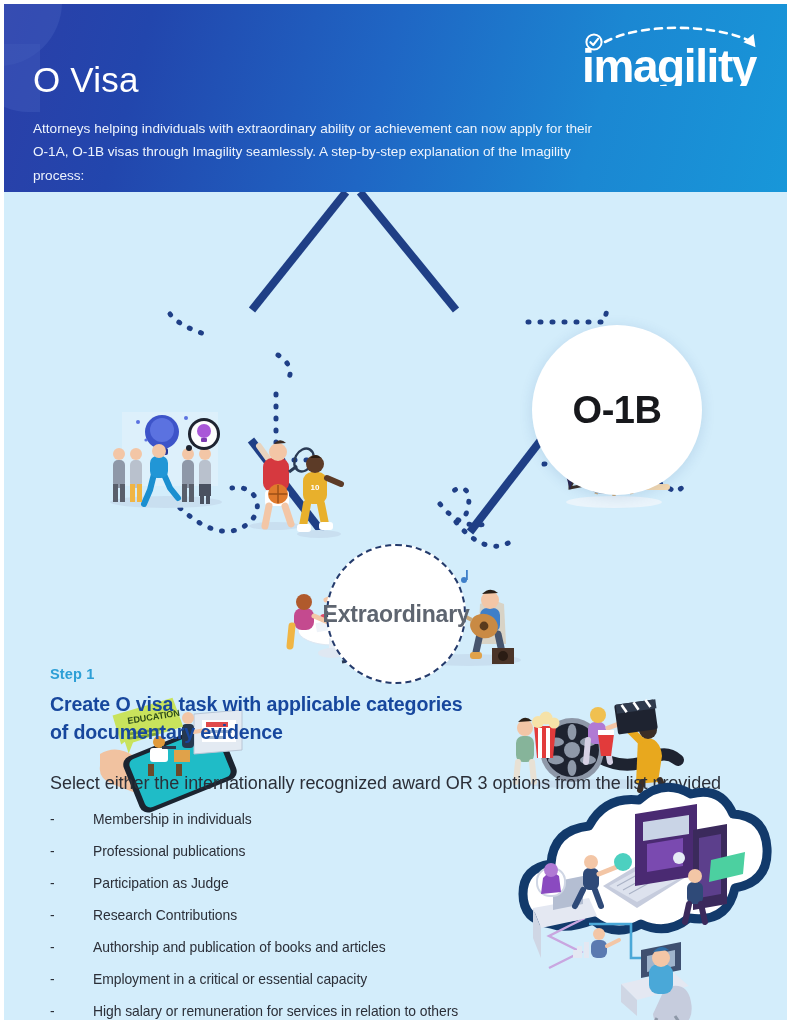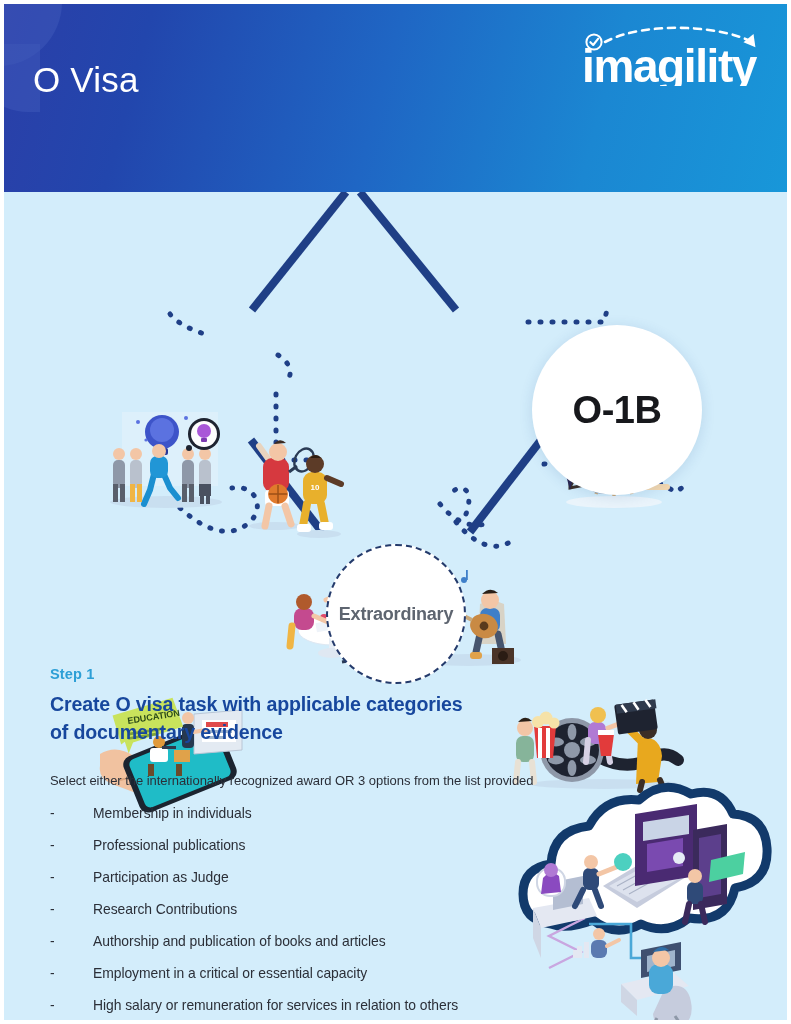--- a/index.html
+++ b/index.html
@@ -91,21 +91,21 @@
   .bubble-label {
     font-size:38px; font-weight:700; color:#17181c;
     letter-spacing:-.5px; line-height:1;
   }
   .bubble-x {
     left:322px; top:352px; width:140px; height:140px;
     border:2.2px dashed #243a6b;
     box-shadow:none;
   }
   .bubble-x .bubble-label {
-    font-size:18px; font-weight:700; color:#5e6570; letter-spacing:-.2px;
+    font-size:23px; font-weight:700; color:#5e6570; letter-spacing:-.2px;
   }
 
   
   .ill { position:absolute; }
   .ill svg { display:block; overflow:visible; }
 
   
   .step {
     position:absolute;
     left:46px; top:474px;
@@ -122,21 +122,21 @@
     color:#17479d;
     font-size:19.6px;
     font-weight:700;
     line-height:1.42;
     letter-spacing:-.15px;
     max-width:420px;
   }
   .step-intro {
     margin-top:26px;
     color:#2b2f38;
-    font-size:13px;
+    font-size:18px;
     font-weight:400;
     letter-spacing:-.05px;
   }
   .bullets {
     margin-top:17px;
     list-style:none;
   }
   .bullets li {
     display:flex;
     align-items:flex-start;
@@ -161,20 +161,21 @@
 <div class="page">
 
   <div class="header">
 
     <div class="hdr-deco">
       <span class="petal p1"></span>
       <span class="petal p2"></span>
     </div>
 
     <div class="hdr-title">O Visa</div>
+    <div class="hdr-sub">Attorneys helping individuals with extraordinary ability or achievement can now apply for their O-1A, O-1B visas through Imagility seamlessly. A step-by-step explanation of the Imagility process:</div>
 
     <div class="logo-wrap">
       <svg width="198" height="62" viewBox="0 0 198 62" xmlns="http://www.w3.org/2000/svg">
 
         <g fill="none" stroke="#ffffff" stroke-width="2.6" stroke-linecap="round" stroke-dasharray="7 6">
           <path d="M33 18 C 72 -3, 150 1, 182 19"></path>
         </g>
         <path d="M178 10 L186 21 L173 22 Z" fill="#ffffff" transform="rotate(28 180 17)"></path>
 
         <g>

